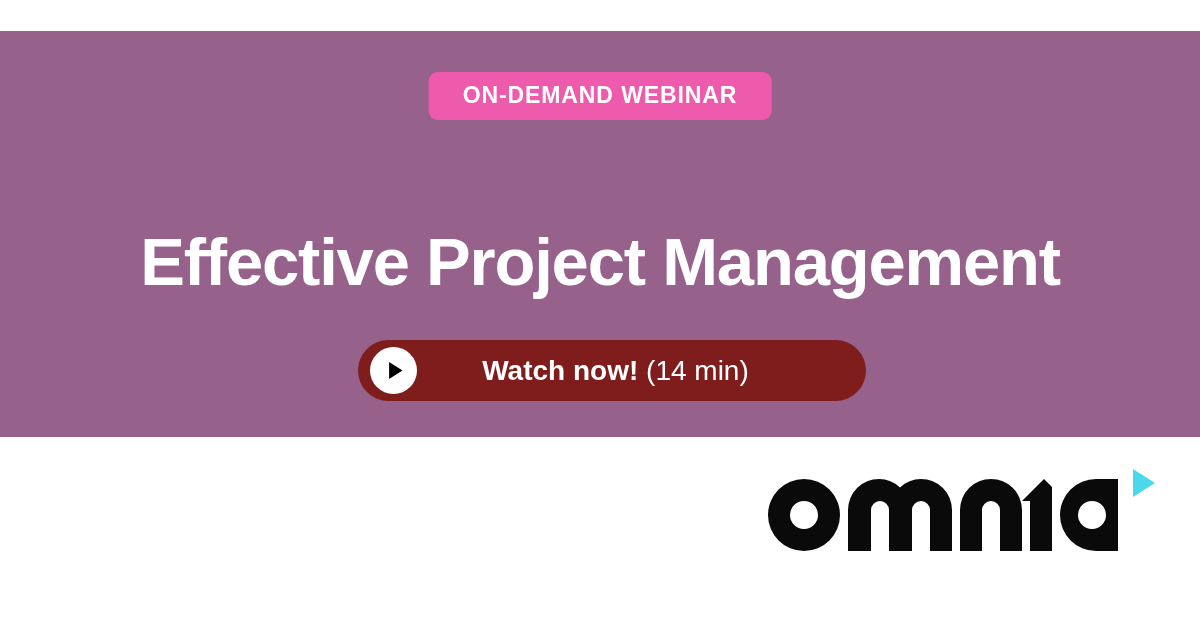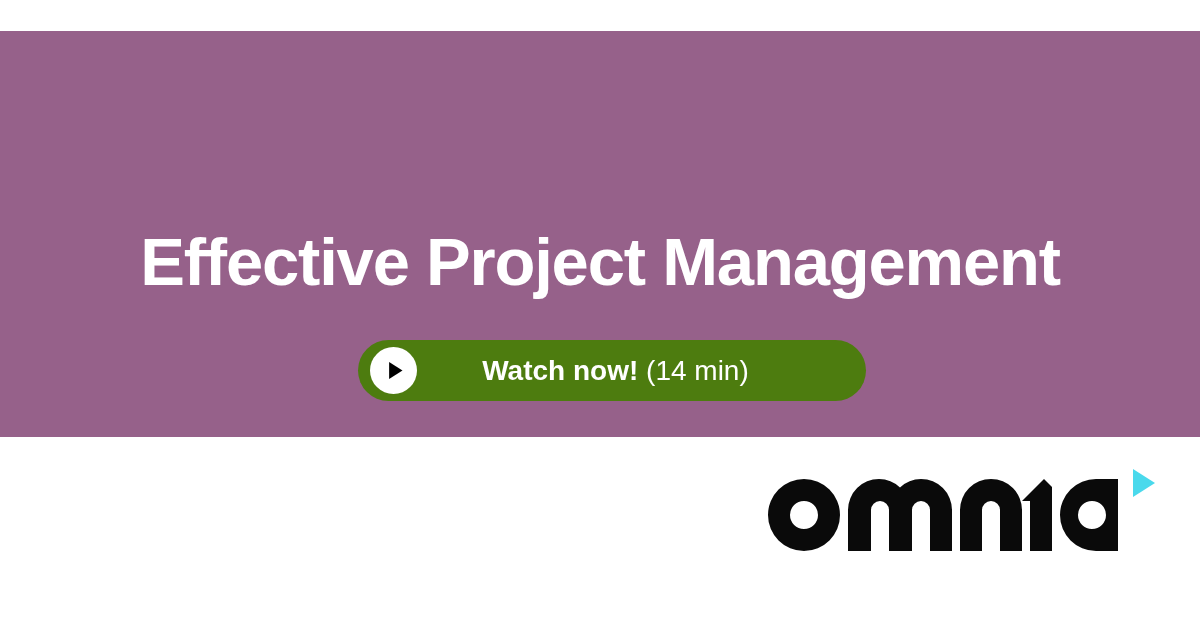--- a/index.html
+++ b/index.html
@@ -63,21 +63,21 @@
     white-space:nowrap;
   }
 
   
   .cta {
     position:absolute;
     top:309px;
     left:358px;
     width:508px;
     height:61px;
-    background:#4d7c0f;
+    background:#7f1d1d;
     border-radius:31px;
     display:flex;
     align-items:center;
     padding-left:12px;
     cursor:pointer;
   }
   .play-circle {
     width:47px; height:47px;
     flex:0 0 47px;
     display:block;
@@ -110,20 +110,23 @@
   }
   .logo-mark { display:block; }
 </style>
 </head>
 <body>
 
 <div class="canvas">
 
   <div class="hero">
 
+    <div class="badge">
+      <span class="badge-text">ON-DEMAND WEBINAR</span>
+    </div>
 
     <div class="headline">Effective Project Management</div>
 
     <div class="cta">
 
       <svg class="play-circle" viewBox="0 0 48 48">
         <circle cx="24" cy="24" r="24" fill="#ffffff"></circle>
         <path d="M19.5 15.4 L33.2 24 L19.5 32.6 Z" fill="#000000"></path>
       </svg>
 

